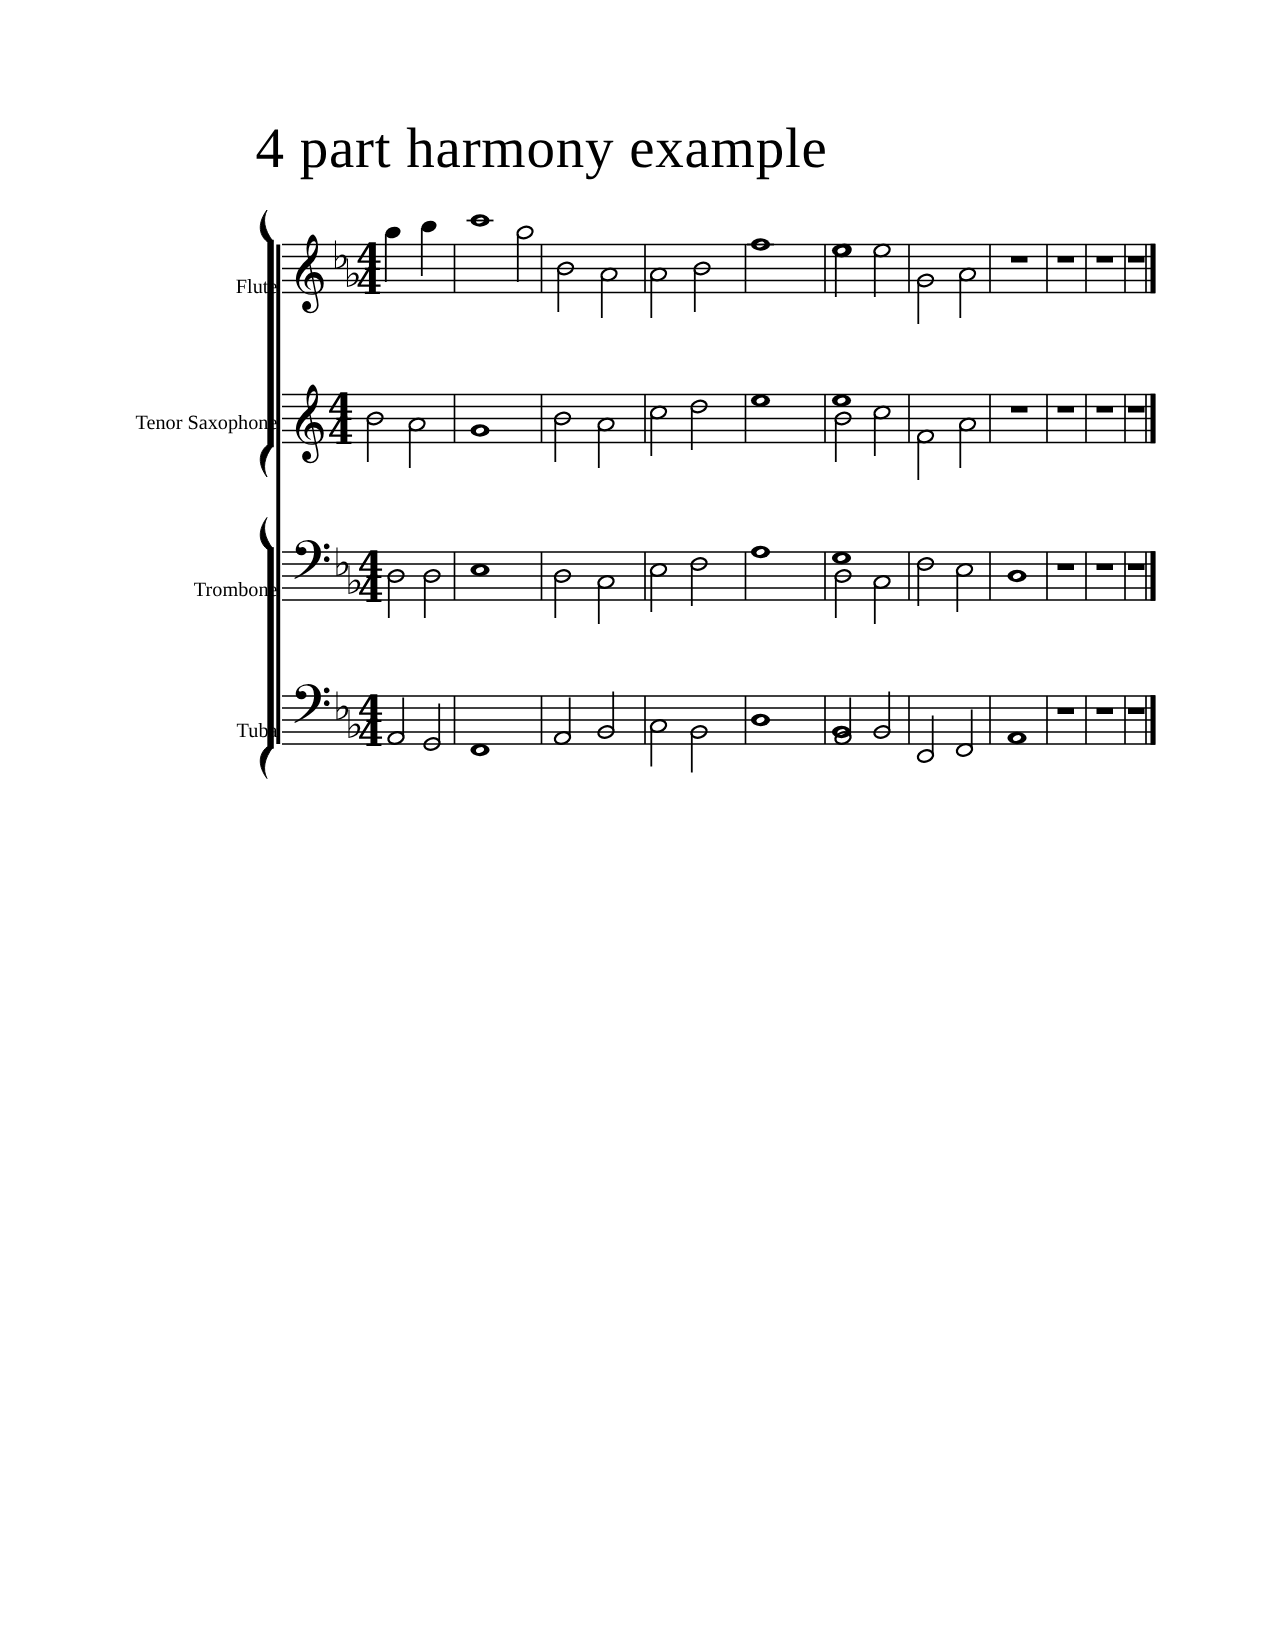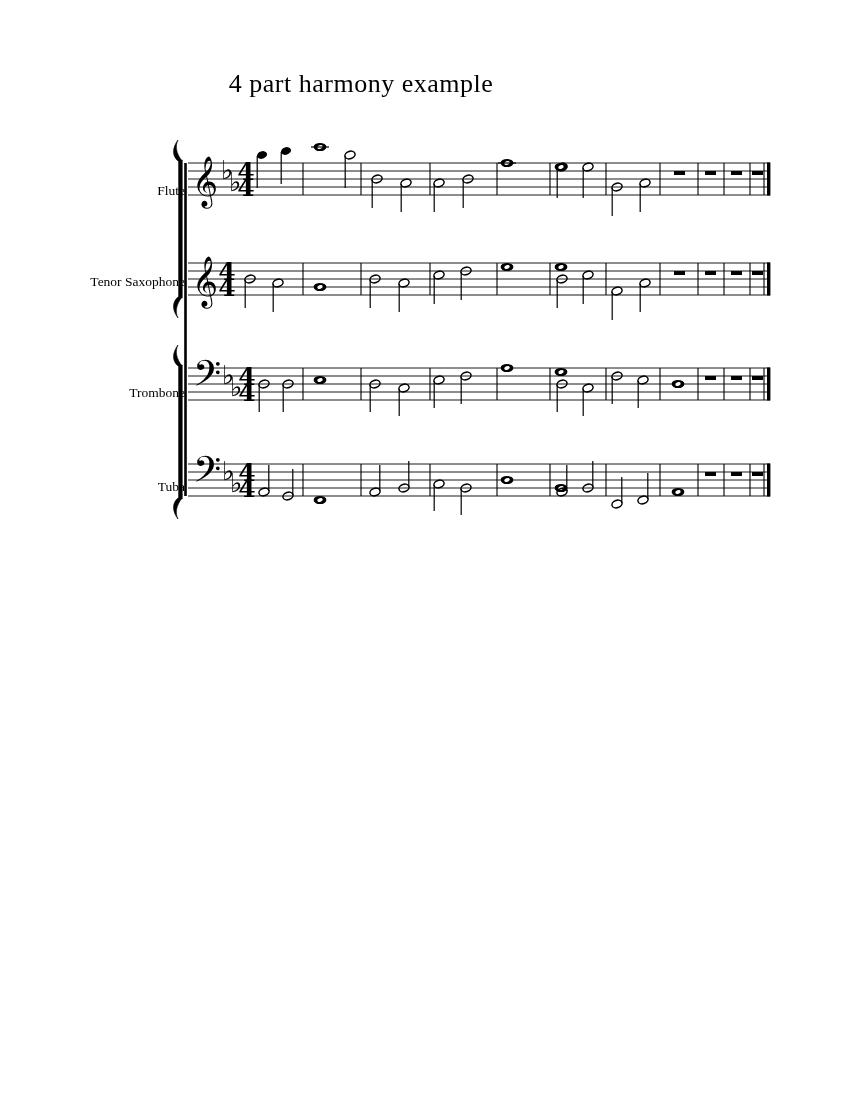--- a/index.html
+++ b/index.html
@@ -16,21 +16,21 @@
     overflow: hidden;
   }
 
   #score-title {
     position: absolute;
     top: 52px;
     left: 0;
     width: 722px;
     text-align: center;
     font-family: "Liberation Serif", serif;
-    font-size: 26px;
+    font-size: 38px;
     font-weight: normal;
     letter-spacing: 0.5px;
   }
 
   .score {
     position: absolute;
     left: 0;
     top: 0;
     width: 850px;
     height: 1100px;

